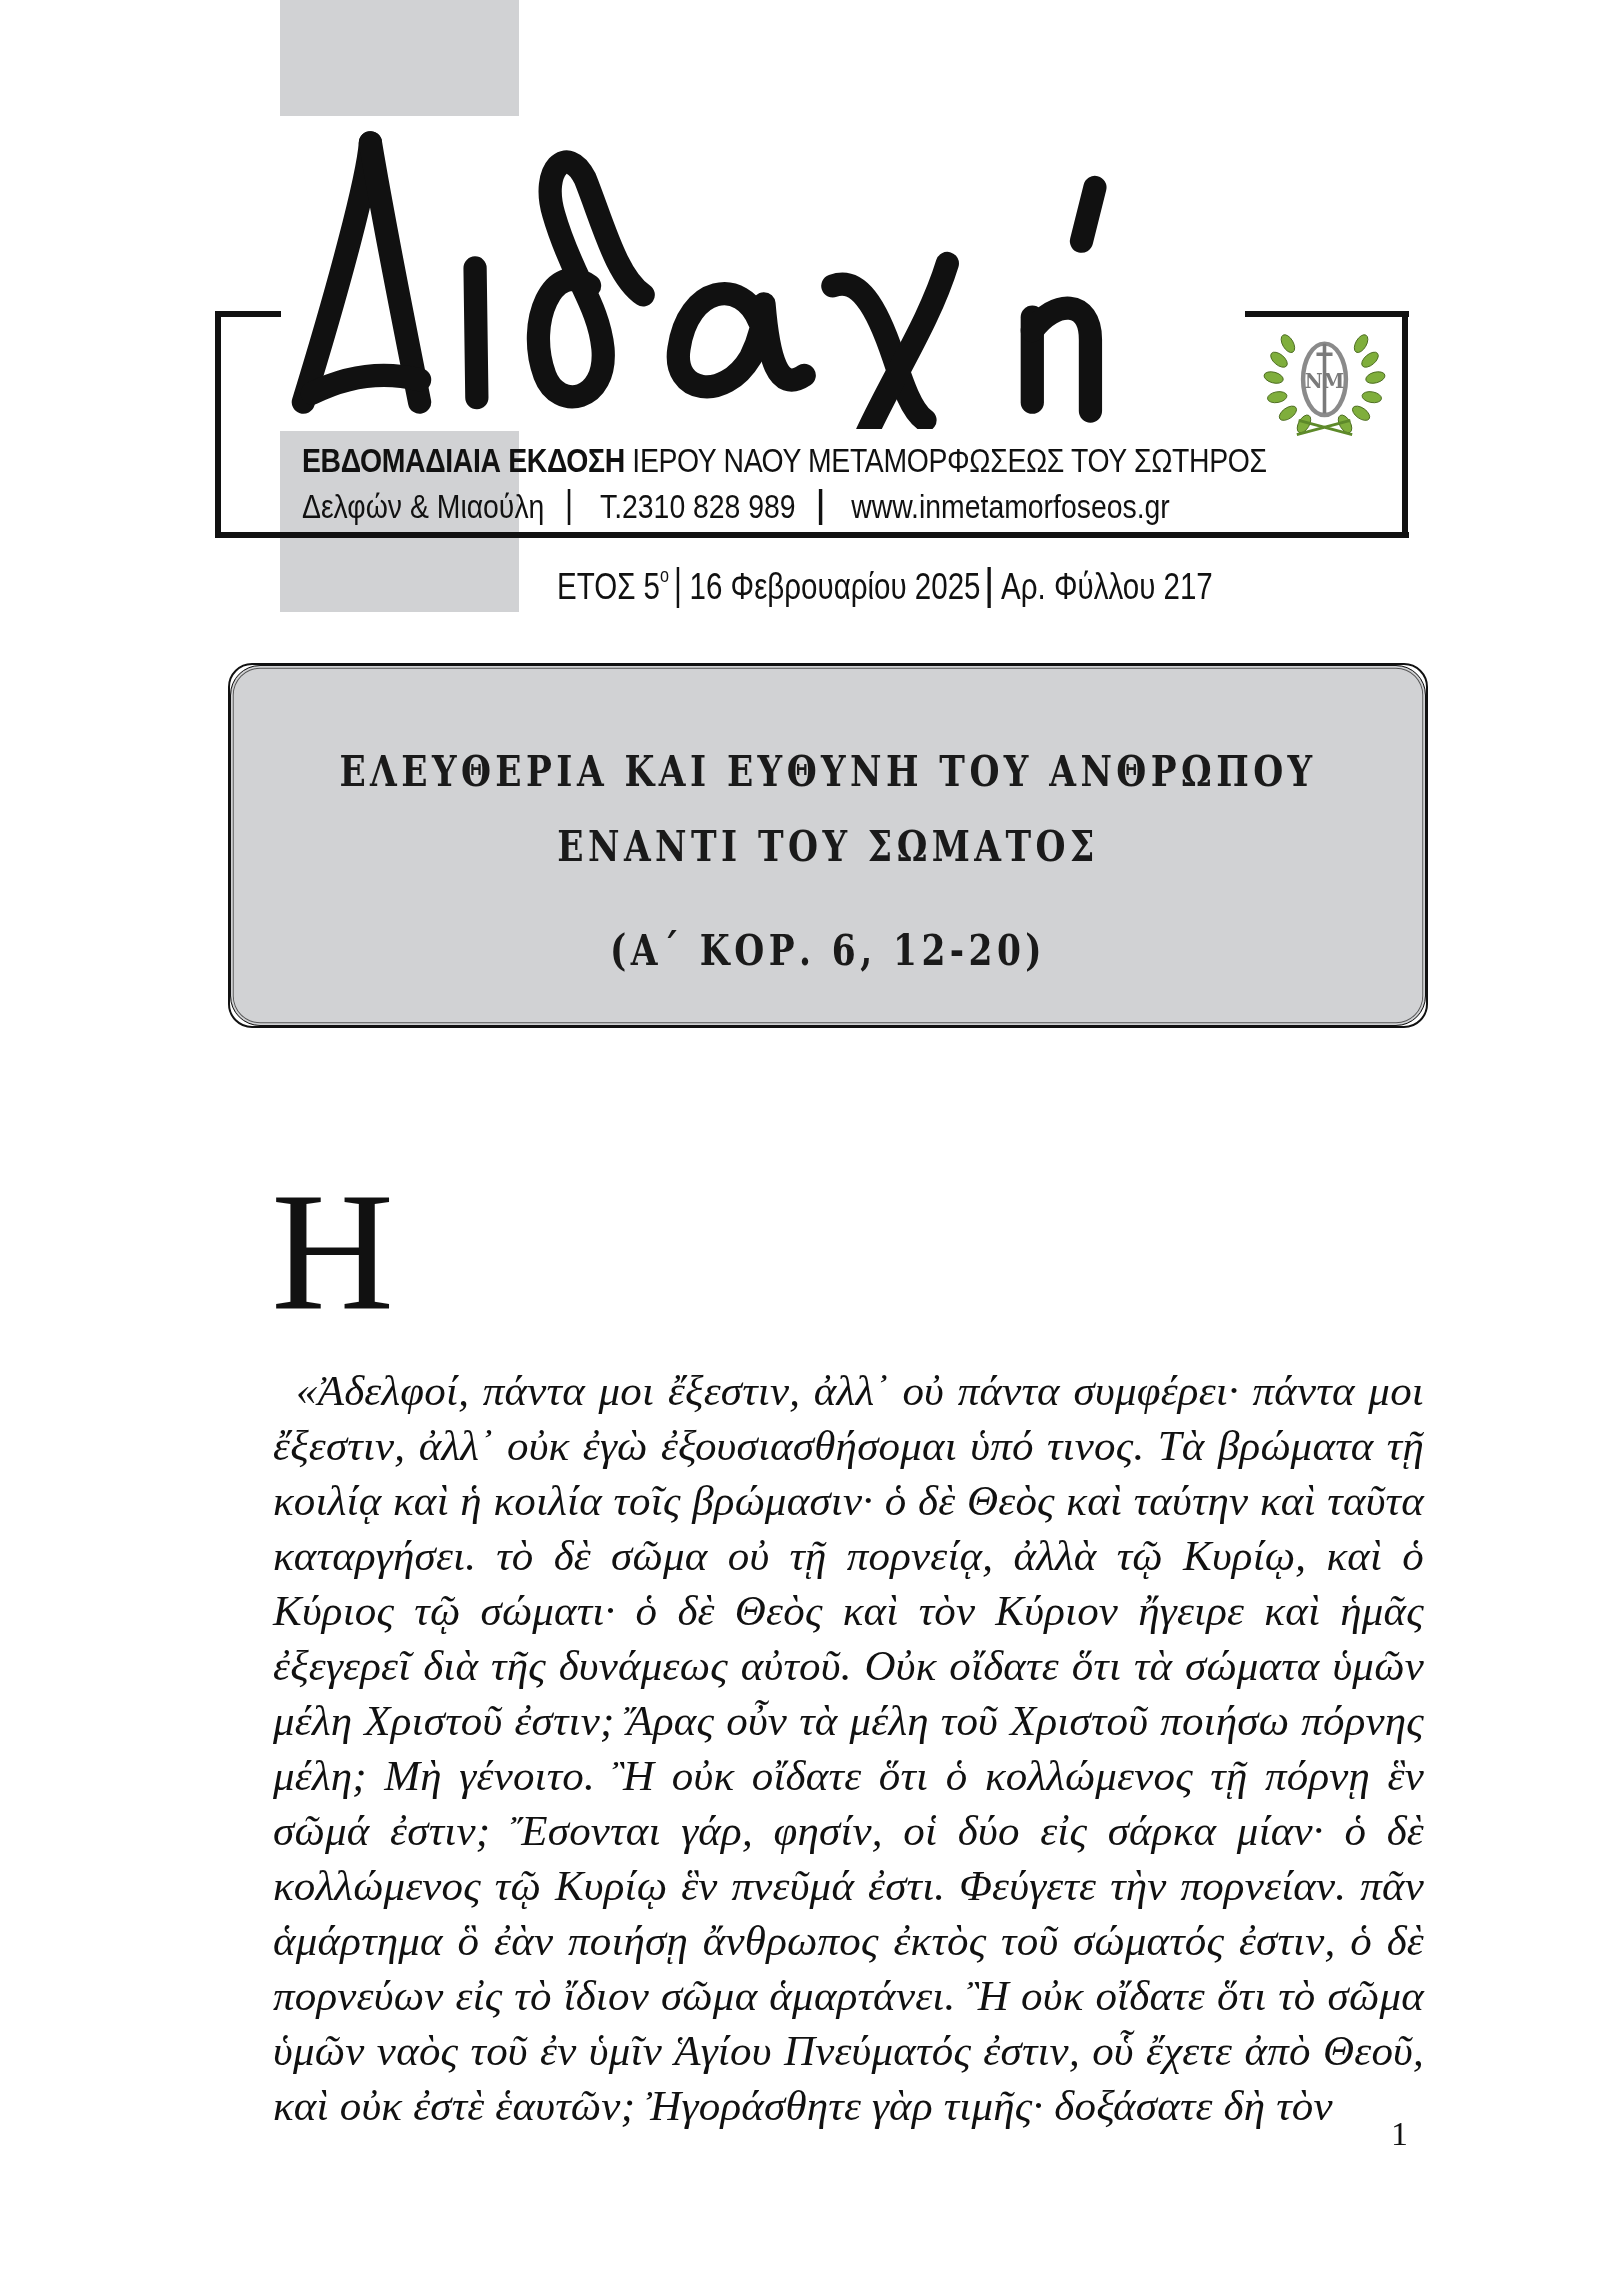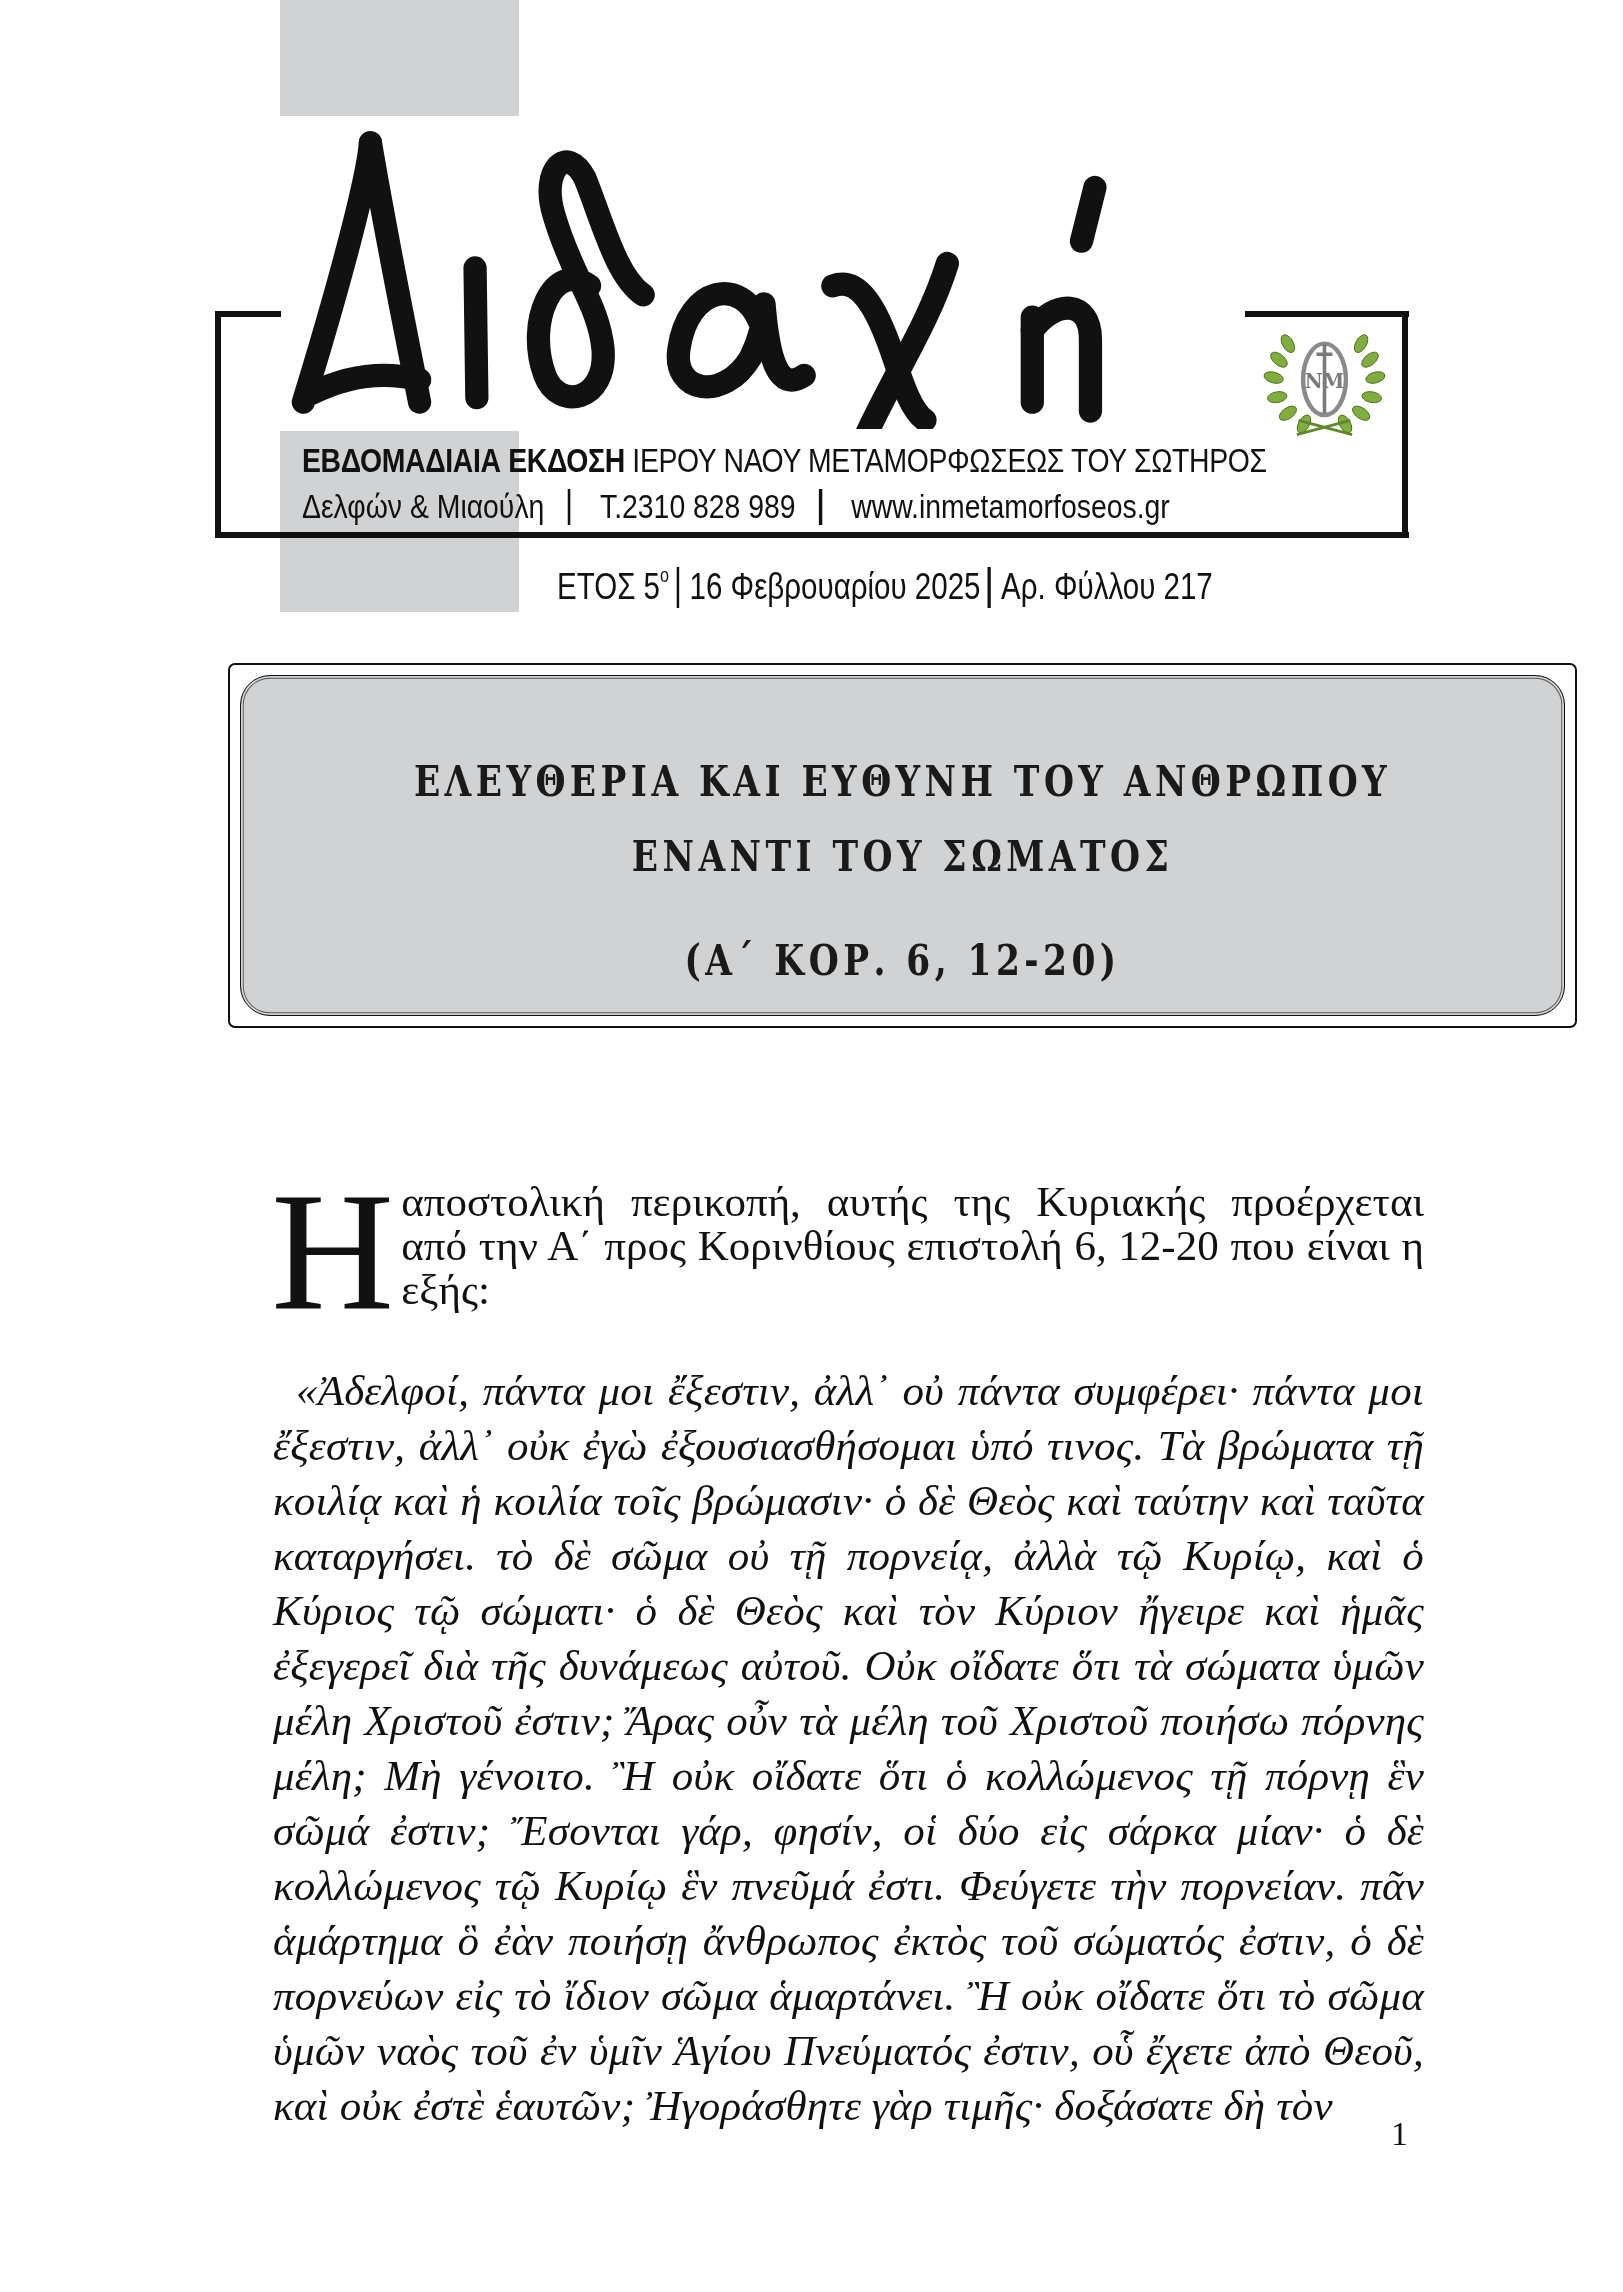--- a/index.html
+++ b/index.html
@@ -42,22 +42,22 @@
 
   .issue-line {
     position: absolute; left: 557px; top: 566px;
     font-size: 36px; white-space: nowrap; transform: scaleX(0.82); transform-origin: left top;
     display: flex; align-items: center;
   }
   .issue-line .sep2 { display: inline-block; width: 3.6px; height: 41px; background: #111; margin: 0 12.5px 0 9px; }
   .issue-line sup { font-size: 19.7px; vertical-align: top; position: relative; top: -1.8px; }
 
   .title-box {
-    position: absolute; left: 228px; top: 663px; width: 1349px; height: 365px;
-    border: 2.7px solid #111; border-radius: 7px; box-sizing: border-box; padding: 10px;
+    position: absolute; left: 228px; top: 663px; width: 1200px; height: 365px;
+    border: 2.7px solid #111; border-radius: 24px; box-sizing: border-box; padding: 0;
     background: #fff;
   }
   .title-box-inner {
     width: 100%; height: 100%; box-sizing: border-box;
     border: 1.8px solid #111; border-radius: 30px; background: #d1d2d4;
     box-shadow: inset 0 0 0 1.8px #d1d2d4, inset 0 0 0 2.7px #555;
     position: relative;
   }
   .title-text {
     position: absolute; left: 0; width: 100%; text-align: center;
@@ -167,19 +167,18 @@
 <div class="title-box">
   <div class="title-box-inner">
     <div class="title-text" id="tt1">ΕΛΕΥΘΕΡΙΑ ΚΑΙ ΕΥΘΥΝΗ ΤΟΥ ΑΝΘΡΩΠΟΥ</div>
     <div class="title-text" id="tt2">ΕΝΑΝΤΙ ΤΟΥ ΣΩΜΑΤΟΣ</div>
     <div class="title-text" id="tt3">(Α΄ ΚΟΡ. 6, 12-20)</div>
   </div>
 </div>
 
 <div class="body-text intro">
   <span class="dropcap">Η</span>
-  <span>αποστολική περικοπή, αυτής της Κυριακής προέρχεται από την Α΄ προς Κορινθίους επιστολή 6, 12-20 που είναι η εξής:</span>
 </div>
 
 <div class="body-text quote">«Ἀδελφοί, πάντα μοι ἔξεστιν, ἀλλ᾿ οὐ πάντα συμφέρει· πάντα μοι ἔξεστιν, ἀλλ᾿ οὐκ ἐγὼ ἐξουσιασθήσομαι ὑπό τινος. Τὰ βρώματα τῇ κοιλίᾳ καὶ ἡ κοιλία τοῖς βρώμασιν· ὁ δὲ Θεὸς καὶ ταύτην καὶ ταῦτα καταργήσει. τὸ δὲ σῶμα οὐ τῇ πορνείᾳ, ἀλλὰ τῷ Κυρίῳ, καὶ ὁ Κύριος τῷ σώματι· ὁ δὲ Θεὸς καὶ τὸν Κύριον ἤγειρε καὶ ἡμᾶς ἐξεγερεῖ διὰ τῆς δυνάμεως αὐτοῦ. Οὐκ οἴδατε ὅτι τὰ σώματα ὑμῶν μέλη Χριστοῦ ἐστιν; Ἄρας οὖν τὰ μέλη τοῦ Χριστοῦ ποιήσω πόρνης μέλη; Μὴ γένοιτο. Ἢ οὐκ οἴδατε ὅτι ὁ κολλώμενος τῇ πόρνῃ ἓν σῶμά ἐστιν; Ἔσονται γάρ, φησίν, οἱ δύο εἰς σάρκα μίαν· ὁ δὲ κολλώμενος τῷ Κυρίῳ ἓν πνεῦμά ἐστι. Φεύγετε τὴν πορνείαν. πᾶν ἁμάρτημα ὃ ἐὰν ποιήσῃ ἄνθρωπος ἐκτὸς τοῦ σώματός ἐστιν, ὁ δὲ πορνεύων εἰς τὸ ἴδιον σῶμα ἁμαρτάνει. Ἢ οὐκ οἴδατε ὅτι τὸ σῶμα ὑμῶν ναὸς τοῦ ἐν ὑμῖν Ἁγίου Πνεύματός ἐστιν, οὗ ἔχετε ἀπὸ Θεοῦ, καὶ οὐκ ἐστὲ ἑαυτῶν; Ἠγοράσθητε γὰρ τιμῆς· δοξάσατε δὴ τὸν</div>
 
 <div class="page-number">1</div>
 
 
 </body></html>

